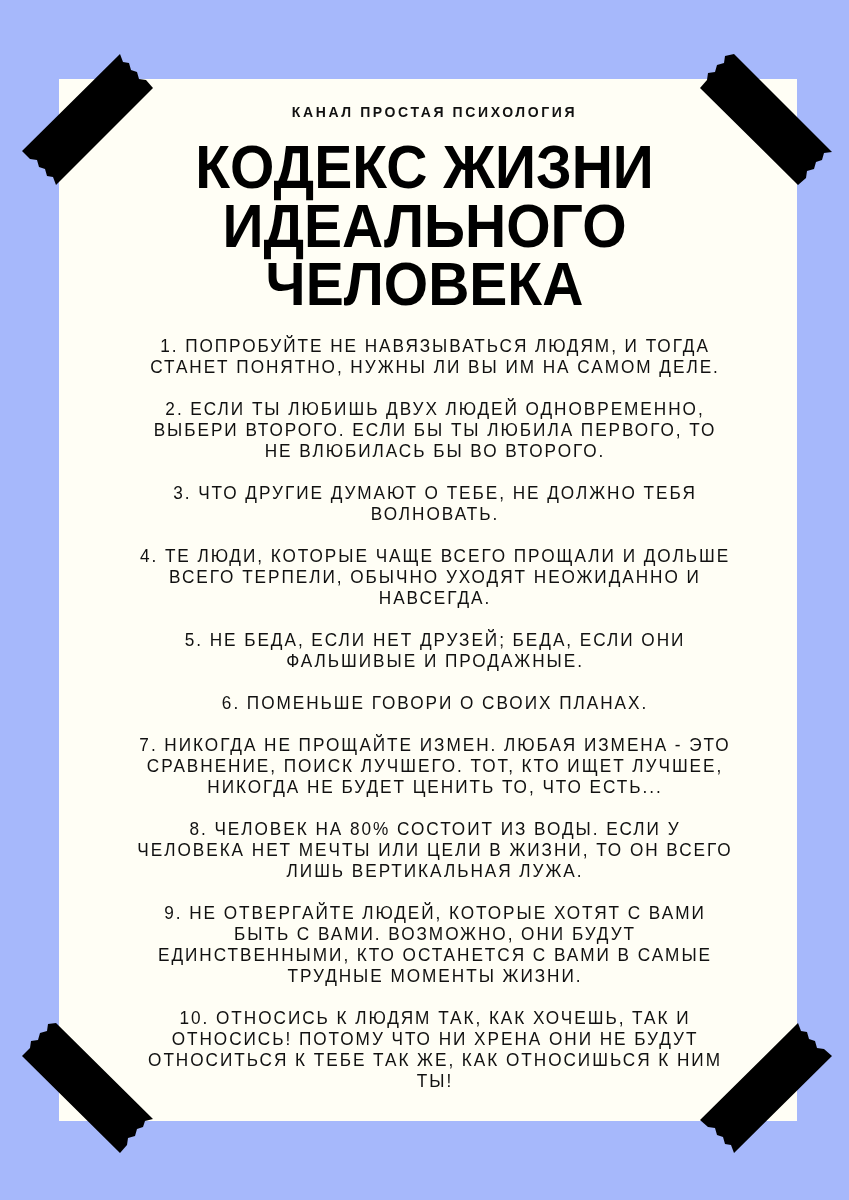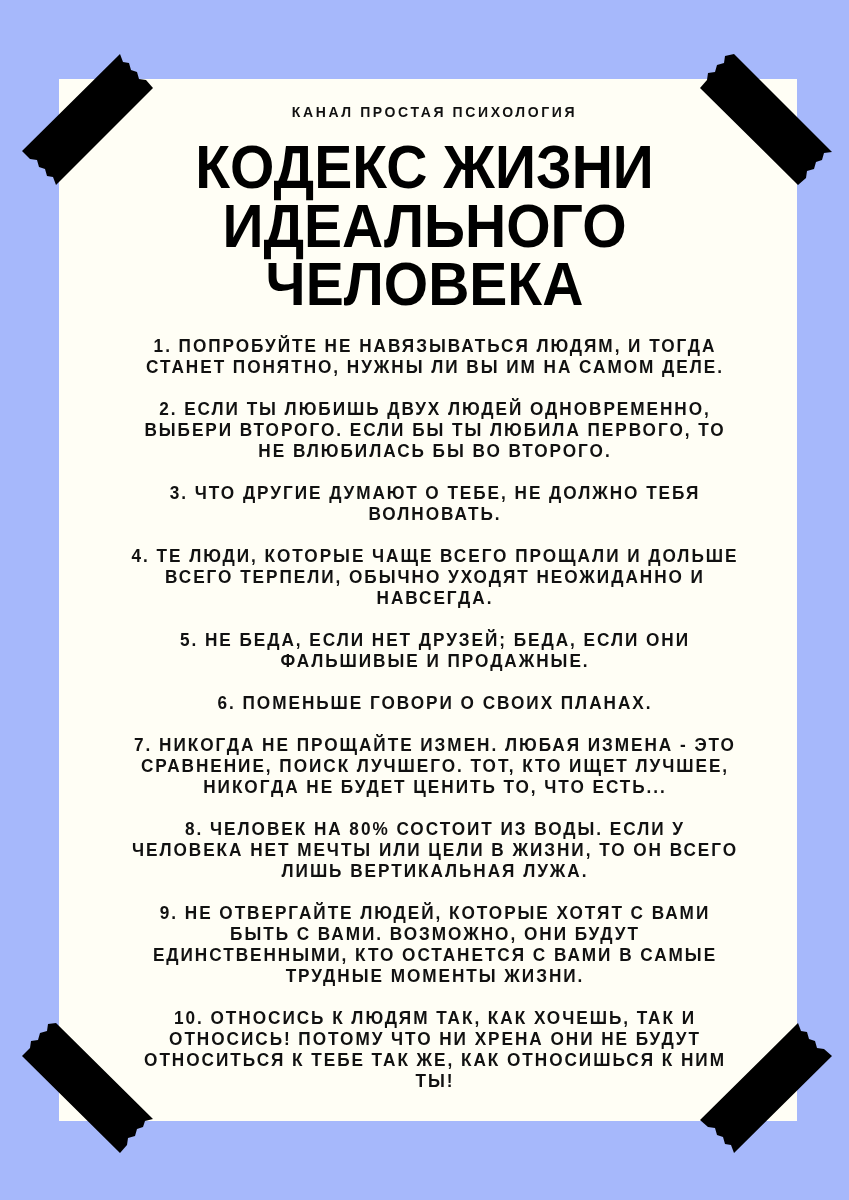--- a/index.html
+++ b/index.html
@@ -49,21 +49,21 @@
     }
     .title div { white-space: nowrap; }
     .rules {
       position: absolute;
       left: 90px;
       width: 690px;
       top: 335px;
       text-align: center;
       font-size: 18.5px;
       line-height: 21px;
-      font-weight: bold;
+      font-weight: normal;
       letter-spacing: 2.1px;
       color: #111;
     }
     .rule {
       margin: 0 0 21px 0;
       transform: scaleX(0.93);
       transform-origin: center top;
     }
     .rule .line { display: block; white-space: nowrap; }
     .tape {

